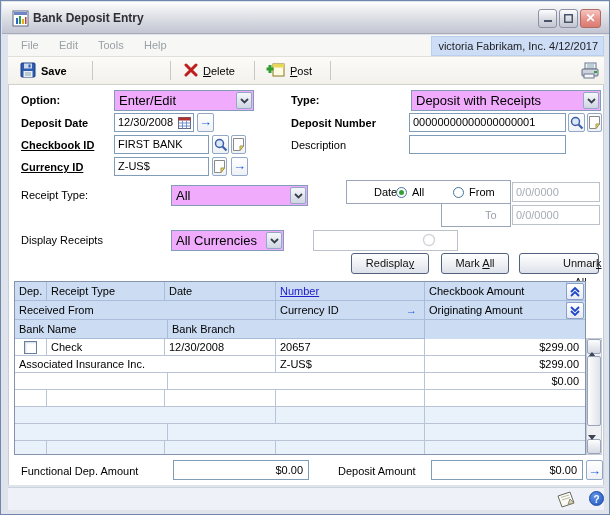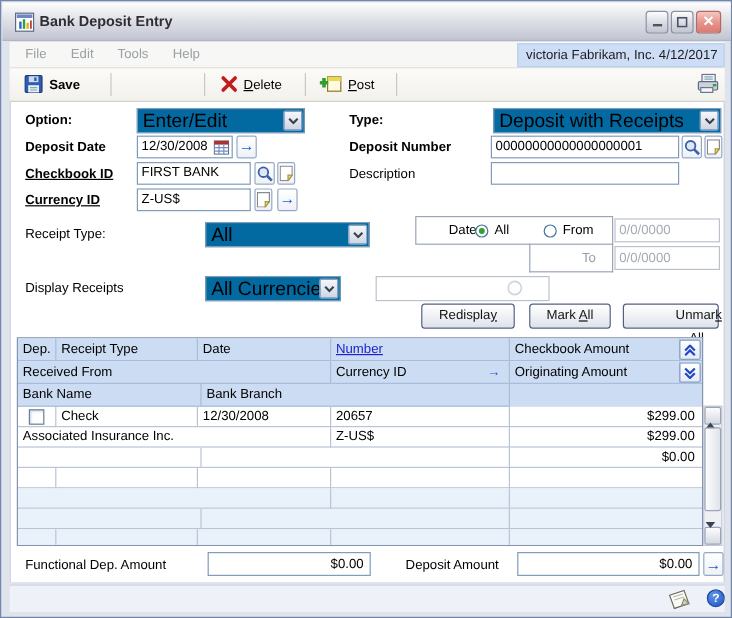--- a/index.html
+++ b/index.html
@@ -36,21 +36,21 @@
 
   .lbl { position:absolute; font-size:11px; }
   .b { font-weight:bold; }
   .u { text-decoration:underline; }
   .gray { color:#9ba0a8; }
 
   .field { position:absolute; background:#fff; border:1px solid #7f9db9; font-size:11px; padding:0 3px; line-height:17px; overflow:hidden; white-space:nowrap; }
   .field.dis { border-color:#bcc2cc; color:#a6abb4; }
   .field.r { text-align:right; padding-right:5px; }
 
-  .combo { position:absolute; background:#0369a1; border:1px solid #7f9db9; font-size:16px; }
+  .combo { position:absolute; background:#f0abfc; border:1px solid #7f9db9; font-size:13px; }
   .combo .val { position:absolute; left:4px; top:2px; white-space:nowrap; }
   .combo-btn { position:absolute; right:1px; top:1px; bottom:1px; width:16px;
     background:linear-gradient(#f6f7fa,#dfe3ec 60%,#cfd5e2); border:1px solid #93a7c6; border-radius:2px; }
   .combo-btn svg { display:block; margin:5px auto 0; }
 
   .sqbtn { position:absolute; width:17px; height:19px; background:linear-gradient(#ffffff,#eef1f6);
     border:1px solid #93a7c6; border-radius:2px; text-align:center; }
   .sqbtn svg { display:block; margin:2px auto 0; }
   .arrow-glyph { color:#1b5cd8; font-weight:bold; font-size:13px; line-height:16px; display:block; }
 

